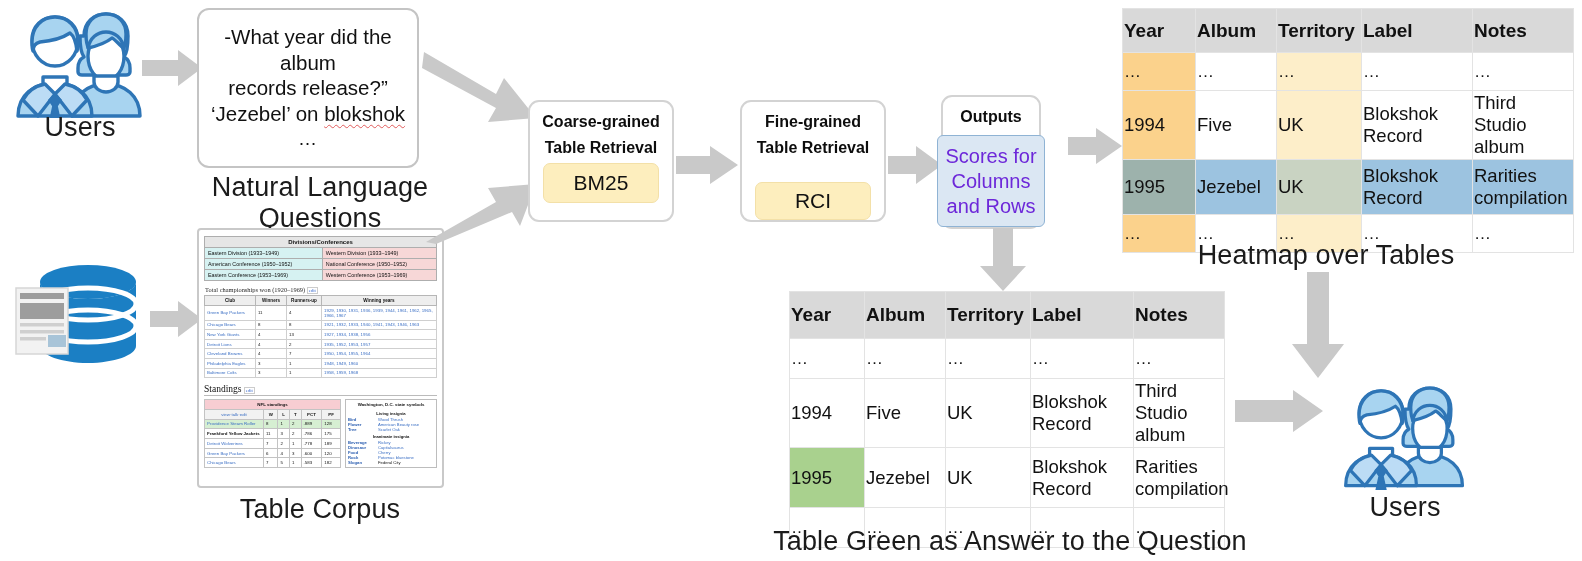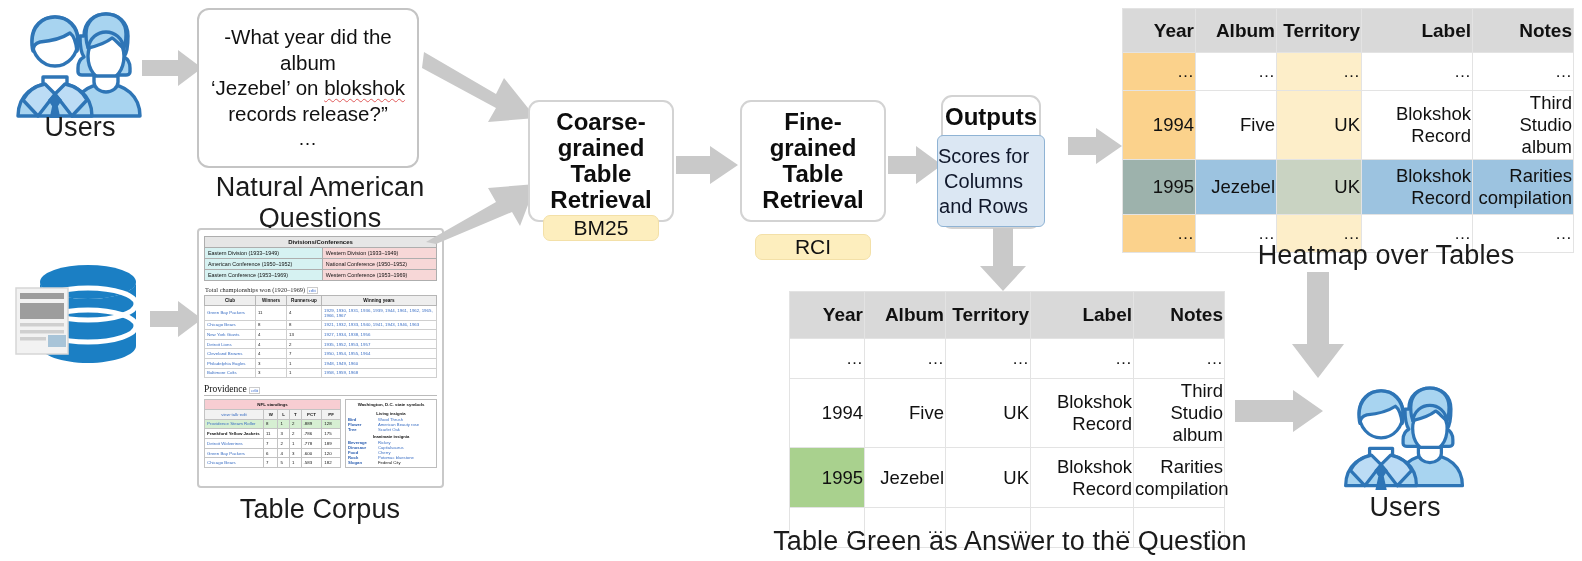--- a/index.html
+++ b/index.html
@@ -43,45 +43,45 @@
   }
   .dots{letter-spacing:1px;font-size:19px;}
 
   
   .stage{
     box-sizing:border-box;
     border:2px solid #d3d3d3;border-radius:11px;background:#ffffff;
     display:flex;flex-direction:column;align-items:center;
   }
   .stage-title{
-    font-weight:bold;font-size:24px;line-height:26px;text-align:center;color:#0d0d0d;
+    font-weight:bold;font-size:16px;line-height:26px;text-align:center;color:#0d0d0d;
     margin-top:7px;
   }
   .pill{
     background:#fdeebe;border:1px solid #f3e0a8;border-radius:7px;
     font-size:21px;color:#111;text-align:center;
     display:flex;align-items:center;justify-content:center;
   }
   #stage-coarse{left:528px;top:100px;width:146px;height:122px;}
   #stage-coarse .pill{width:114px;height:38px;margin-top:2px;}
   #stage-fine{left:740px;top:100px;width:146px;height:122px;}
   #stage-fine .pill{width:114px;height:38px;margin-top:21px;}
   #stage-outputs{left:941px;top:95px;width:100px;height:134px;}
   #stage-outputs .scores{
     width:106px;height:90px;margin-top:5px;
     background:#dbe7f3;border:1px solid #8fb3d4;border-radius:6px;
-    font-size:20px;line-height:25px;color:#0f172a;text-align:center;
-    display:flex;align-items:center;
+    font-size:20px;line-height:25px;color:#6d28d9;text-align:center;
+    display:flex;align-items:center;justify-content:center;
   }
 
   
   table.rtable{border-collapse:collapse;table-layout:fixed;background:#fff;}
   table.rtable th,table.rtable td{
     border:1px solid #e3e3e3;
-    text-align:right;vertical-align:middle;
+    text-align:left;vertical-align:middle;
     color:#111;
   }
   table.rtable th{background:#d9d9d9;font-weight:bold;}
 
   
   #heatmap-table{left:1122px;top:8px;width:452px;}
   #heatmap-table th{font-size:19px;height:41px;}
   #heatmap-table td{font-size:18.5px;line-height:22px;height:52px;}
   #heatmap-table tr.dots-row td{height:35px;font-size:17px;}
 
@@ -167,26 +167,26 @@
 
 <div class="abs" style="left:142px;top:48px;width:62px;height:40px;">
   <svg class="arrow-svg" width="62" height="40" viewBox="0 0 62 40">
     <path class="arrow-fill" d="M0 12h36V2l24 18-24 18V28H0z"></path>
   </svg>
 </div>
 
 <div class="abs" id="question-box">
   <div class="qtext">
     <span class="qline"><span>-What year did the album </span></span>
+    <span class="qline"><span> records release?”</span></span>
     <span class="qline"><span>‘Jezebel’ on </span><span class="squiggle">blokshok</span></span>
-    <span class="qline"><span> records release?”</span></span>
     <span class="qline dots">…</span>
   </div>
 </div>
-<div class="abs caption" id="nlq-caption" style="left:160px;top:172px;width:320px;">Natural American Questions</div>
+<div class="abs caption" id="nlq-caption" style="left:160px;top:172px;width:320px;">Natural Language Questions</div>
 
 <div class="abs" style="left:422px;top:52px;width:116px;height:82px;">
   <svg class="arrow-svg" width="116" height="82" viewBox="0 0 116 82">
     <path class="arrow-fill" d="M2 0 L74 42 L82 26 L114 66 L66 70 L74 56 L0 16 Z"></path>
   </svg>
 </div>
 
 <div class="abs db-icon" id="db-icon" style="left:10px;top:258px;width:140px;height:118px;">
   <svg width="140" height="118" viewBox="0 0 140 118">
     <ellipse cx="78" cy="24" rx="48" ry="17" fill="#1b7fc4"></ellipse>
@@ -284,21 +284,21 @@
     <tr>
       <td class="lnk">Baltimore Colts</td>
       <td>3</td>
       <td>1</td>
       <td class="lnk">1958, 1959, 1968</td>
     </tr>
   </tbody>
     </table>
 
   <div class="wiki-h2">
-    <span>Providence</span>
+    <span>Standings</span>
     <span class="wiki-edit">edit</span>
   </div>
 
   <div class="stand-wrap">
     <table class="wiki-t3" style="flex:1">
       <tbody>
           <tr>
             <td class="nflhdr" colspan="6">NFL standings</td>
           </tr>
       <tr>
@@ -481,21 +481,21 @@
   </tr>
   <tr class="dots-row">
     <td class="c-amber">…</td>
     <td class="c-white">…</td>
     <td class="c-amber-lt">…</td>
     <td class="c-white">…</td>
     <td class="c-white">…</td>
   </tr>
 </tbody>
   </table>
-<div class="abs caption" id="heatmap-caption" style="left:1216px;top:240px;width:340px;">Heatmap over Tables</div>
+<div class="abs caption" id="heatmap-caption" style="left:1156px;top:240px;width:340px;">Heatmap over Tables</div>
 
 <div class="abs" style="left:1290px;top:272px;width:56px;height:108px;">
   <svg class="arrow-svg" width="56" height="108" viewBox="0 0 56 108">
     <path class="arrow-fill" d="M17 0h22v72h15L28 106 2 72h15z"></path>
   </svg>
 </div>
 
 <table class="abs rtable" id="answer-table">
   <tbody>
       <tr>

